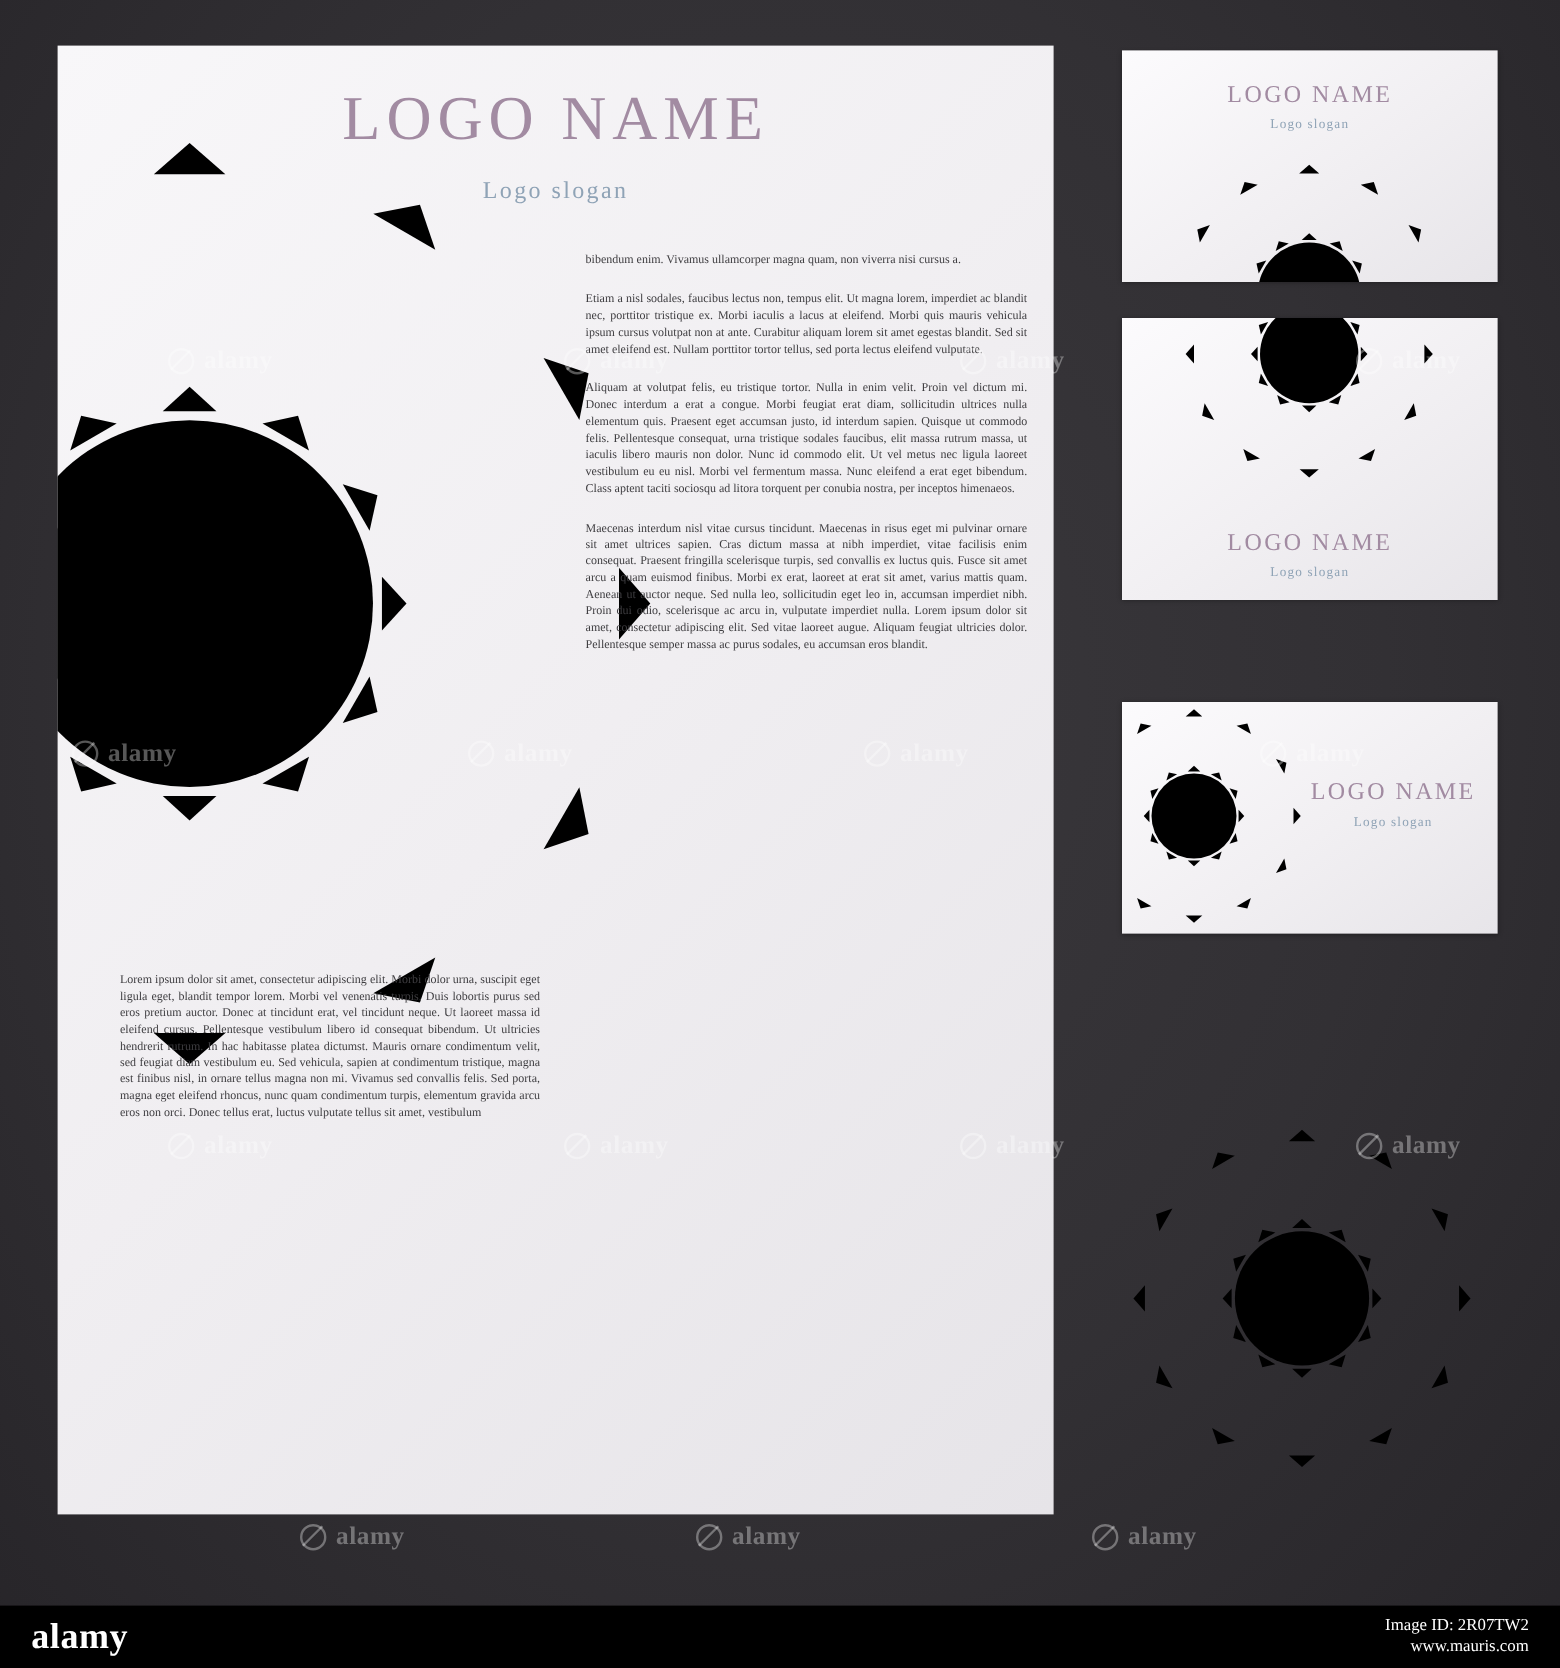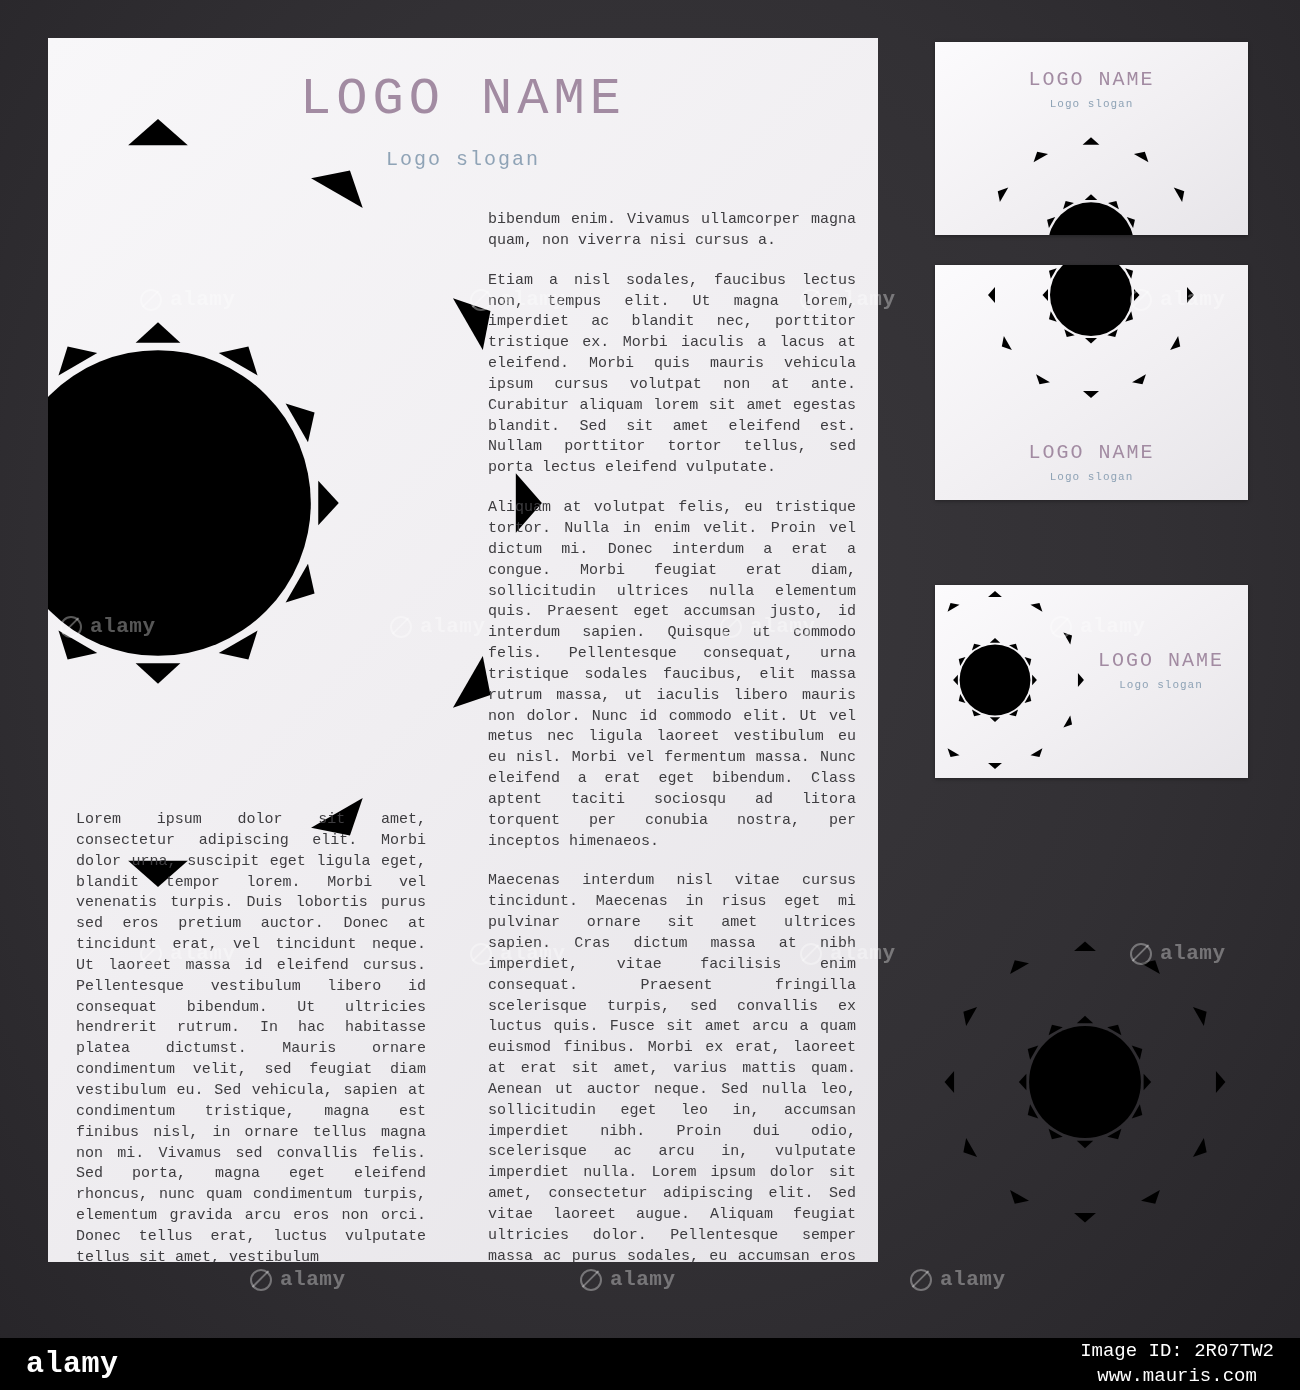--- a/index.html
+++ b/index.html
@@ -1,35 +1,35 @@
 <!DOCTYPE html>
 <html><head>
 <meta charset="utf-8">
 <style>
   html,body{margin:0;padding:0;background:#1e1c1f;}
   .scene{
     position:relative;width:1300px;height:1390px;overflow:hidden;
     background:radial-gradient(ellipse at 50% 42%, #3a383c 0%, #323034 55%, #272529 100%);
-    font-family:Liberation Mono, monospace;
+    font-family:Liberation Serif, serif;
   }
 
   
   .page{
     position:absolute;left:48px;top:38px;width:830px;height:1224px;overflow:hidden;
     background:linear-gradient(135deg,#f8f7f9 0%,#f0eef1 50%,#e6e4e8 100%);
   }
   .page-header{position:absolute;top:36px;left:0;width:100%;text-align:center;}
   .logo-name{
     margin:0;font-size:52px;font-weight:300;letter-spacing:5px;color:#a28ba2;line-height:1;
   }
   .logo-slogan{margin-top:22px;font-size:20px;letter-spacing:2px;color:#8fa3b6;}
   .col{position:absolute;}
-  .col-left{left:28px;top:772px;width:350px;}
+  .col-left{left:52px;top:772px;width:350px;}
   .col-right{left:440px;top:172px;width:368px;}
-  .col p{margin:0 0 19px 0;text-align:justify;font-size:15px;line-height:1.39;color:#3e3d40;}
+  .col p{margin:0 0 19px 0;text-align:justify;font-size:10px;line-height:1.39;color:#3e3d40;}
 
   
   .mandala{display:block;
     --mc1:#59558a;--mc2:#b29aa8;--mc3:#a6c2d6;--mc4:#d7b4d0;--mc5:#d2a9c8;}
   .mandala--dark{--mc1:#8f88bb;--mc2:#c2a6b3;--mc3:#b6d0de;--mc4:#e2c3da;--mc5:#e6c8dc;}
   .ornament{position:absolute;pointer-events:none;}
 
   
   .card{
     position:absolute;left:935px;width:313px;overflow:hidden;
@@ -56,21 +56,21 @@
   .wm-mark::after{content:"";position:absolute;left:-3px;top:7px;width:23px;height:2px;
     background:rgba(255,255,255,0.34);transform:rotate(-45deg);}
 
   
   .footer{
     position:absolute;left:0;bottom:0;width:100%;height:52px;background:#000;z-index:100;
     display:flex;align-items:center;justify-content:space-between;
     padding:0 26px;box-sizing:border-box;color:#fff;
   }
   .footer-brand{font-size:30px;font-weight:bold;letter-spacing:0.5px;line-height:1;}
-  .footer-right{text-align:center;font-size:19px;line-height:1.3;}
+  .footer-right{text-align:right;font-size:14px;line-height:1.3;}
 </style>
 </head>
 <body>
 
 <svg width="0" height="0" style="position:absolute" aria-hidden="true">
   <defs>
     <g id="m-slice">
       <path class="ms1" d="M -8 -96 L 0 -103 L 8 -96"></path>
       <line class="ms1" x1="-17" y1="-72" x2="-7" y2="-83"></line>
       <line class="ms1" x1="17" y1="-72" x2="7" y2="-83"></line>

